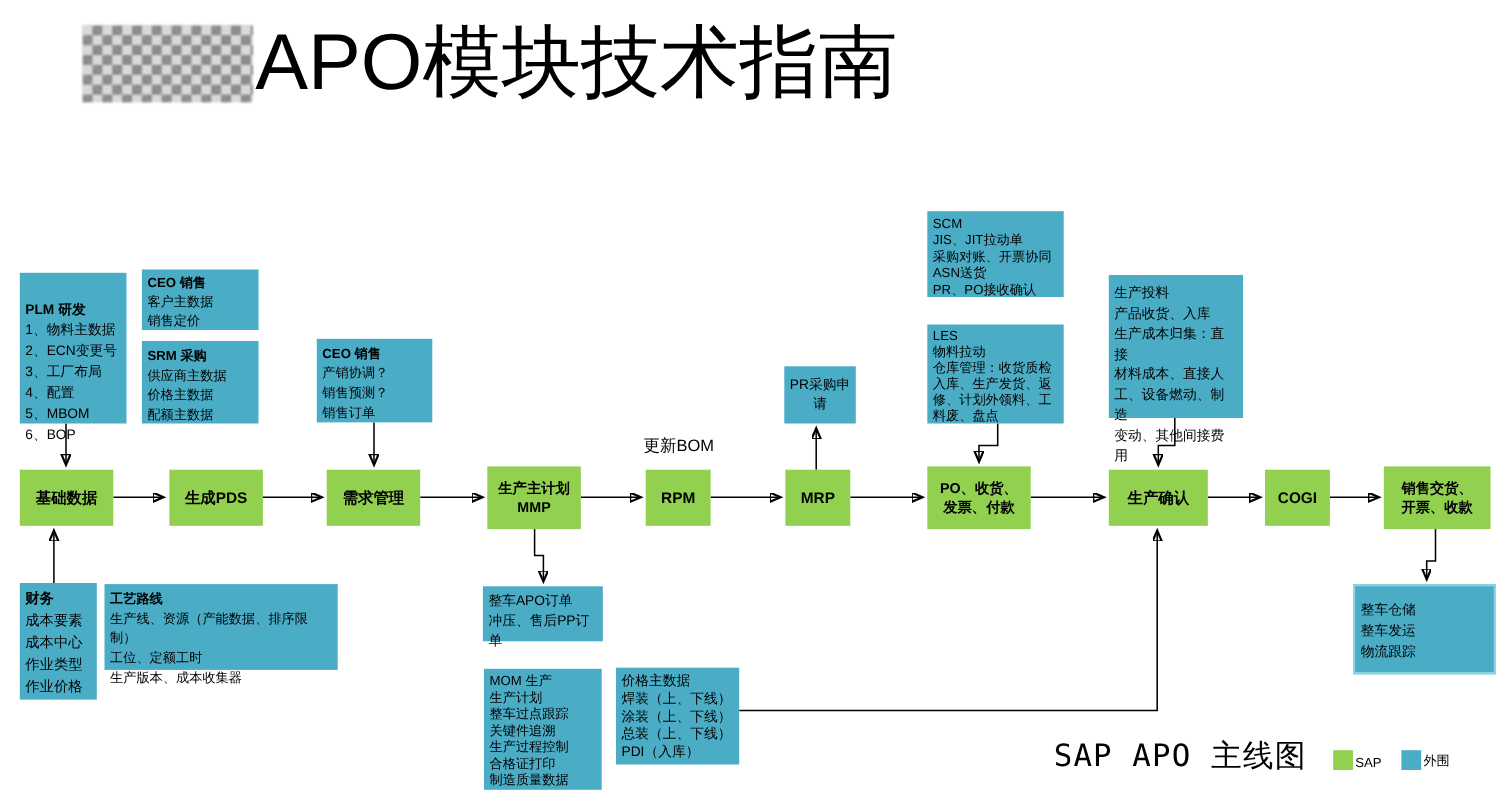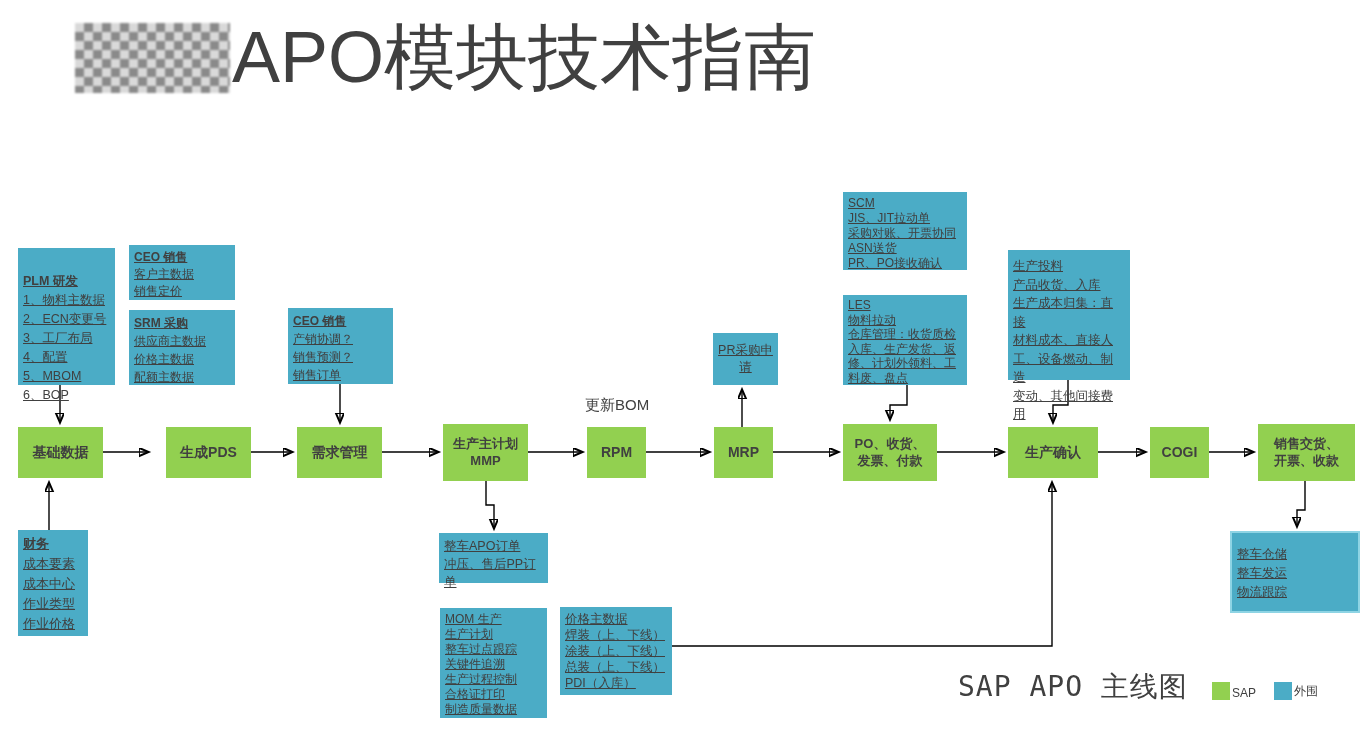--- a/index.html
+++ b/index.html
@@ -1,35 +1,35 @@
 <!DOCTYPE html>
 <html><head>
 <meta charset="utf-8">
 <style>
   html,body{margin:0;padding:0;background:#ffffff;}
   #canvas{
     position:relative;width:1365px;height:730px;background:#ffffff;overflow:hidden;
-    font-family:"Liberation Sans","DejaVu Sans",sans-serif;color:#404040;
+    font-family:"Liberation Sans","DejaVu Sans",sans-serif;color:#000000;
   }
   
   #title-row{position:absolute;left:75px;top:18px;display:flex;align-items:center;}
   #redacted{
     width:155px;height:70px;margin-right:2px;
     background-image:
       linear-gradient(45deg,#8a8a8a 25%,transparent 25%,transparent 75%,#8a8a8a 75%),
       linear-gradient(45deg,#8a8a8a 25%,#d9d9d9 25%,#d9d9d9 75%,#8a8a8a 75%);
     background-size:18px 18px;background-position:0 0,9px 9px;
     filter:blur(1px);
   }
   #page-title{font-size:72px;font-weight:400;letter-spacing:0px;line-height:1.1;white-space:nowrap;}
   
   .gbox{position:absolute;background:#92D050;display:flex;align-items:center;justify-content:center;text-align:center;}
   .glabel{font-weight:bold;font-size:14px;line-height:1.3;white-space:pre-line;}
   .glabel.sm{font-size:13px;}
-  .bbox{position:absolute;background:#4BACC6;box-sizing:border-box;padding:4px 5px;font-size:12px;text-decoration:underline;}
+  .bbox{position:absolute;background:#4BACC6;box-sizing:border-box;padding:4px 5px;font-size:12px;}
   .bbox .hdr{font-weight:bold;}
   .lines,[data-bind-lines]{white-space:pre-line;}
   
   .float-label{position:absolute;font-size:15px;white-space:nowrap;}
   #caption{
     position:absolute;left:958px;top:668px;font-size:28px;
     font-family:"DejaVu Sans Mono","Liberation Mono",monospace;letter-spacing:1px;white-space:nowrap;
   }
   
   .legend-item{position:absolute;display:flex;align-items:center;font-size:12px;}
@@ -72,21 +72,21 @@
     <path d="M742,427 L742,390" marker-end="url(#arr)"></path>
     <path d="M907,385 L907,405 L890,405 L890,419" marker-end="url(#arr)"></path>
     <path d="M1068,380 L1068,405 L1053,405 L1053,422" marker-end="url(#arr)"></path>
     <path d="M672,646 L1052,646 L1052,483" marker-end="url(#arr)"></path>
     <path d="M1305,481 L1305,510 L1297,510 L1297,526" marker-end="url(#arr)"></path>
   </svg>
 
   <div class="gbox" style="left:18px;top:427px;width:85px;height:51px;">
       <div class="glabel" data-bind-lines="main_flow.base_data.lines">基础数据</div>
     </div>
-  <div class="gbox" style="left:166px;top:427px;width:85px;height:51px;">
+  <div class="gbox" style="left:154px;top:427px;width:85px;height:51px;">
       <div class="glabel" data-bind-lines="main_flow.generate_pds.lines">生成PDS</div>
     </div>
   <div class="gbox" style="left:297px;top:427px;width:85px;height:51px;">
       <div class="glabel" data-bind-lines="main_flow.demand_mgmt.lines">需求管理</div>
     </div>
   <div class="gbox" style="left:443px;top:424px;width:85px;height:57px;">
       <div class="glabel sm" data-bind-lines="main_flow.mps_mmp.lines">生产主计划
 MMP</div>
     </div>
   <div class="gbox" style="left:587px;top:427px;width:59px;height:51px;">
@@ -136,20 +136,26 @@
 销售预测？
 销售订单</div>
   </div>
   <div class="bbox" style="left:18px;top:530px;width:70px;height:106px;font-size:13px;line-height:20px;">
     <div class="hdr" data-bind="periphery.finance.header">财务</div>
     <div class="lines" data-bind-lines="periphery.finance.lines">成本要素
 成本中心
 作业类型
 作业价格</div>
   </div>
+  <div class="bbox" style="left:95px;top:531px;width:212px;height:78px;font-size:12px;line-height:18px;">
+    <div class="hdr" data-bind="periphery.routing.header">工艺路线</div>
+    <div class="lines" data-bind-lines="periphery.routing.lines">生产线、资源（产能数据、排序限制）
+工位、定额工时
+生产版本、成本收集器</div>
+  </div>
   <div class="bbox" style="left:439px;top:533px;width:109px;height:50px;font-size:12.5px;line-height:18px;">
     <div class="lines" data-bind-lines="periphery.vehicle_apo_order.lines">整车APO订单
 冲压、售后PP订单</div>
   </div>
   <div class="bbox" style="left:440px;top:608px;width:107px;height:110px;line-height:15px;">
     <div class="lines" data-bind-lines="periphery.mom.lines">MOM 生产
 生产计划
 整车过点跟踪
 关键件追溯
 生产过程控制

